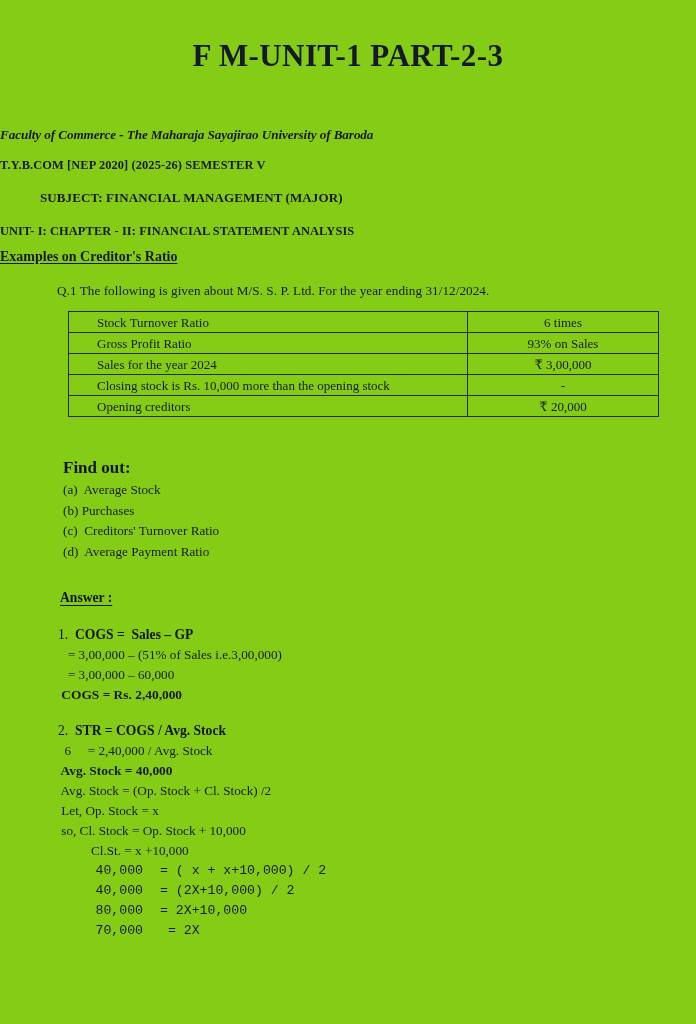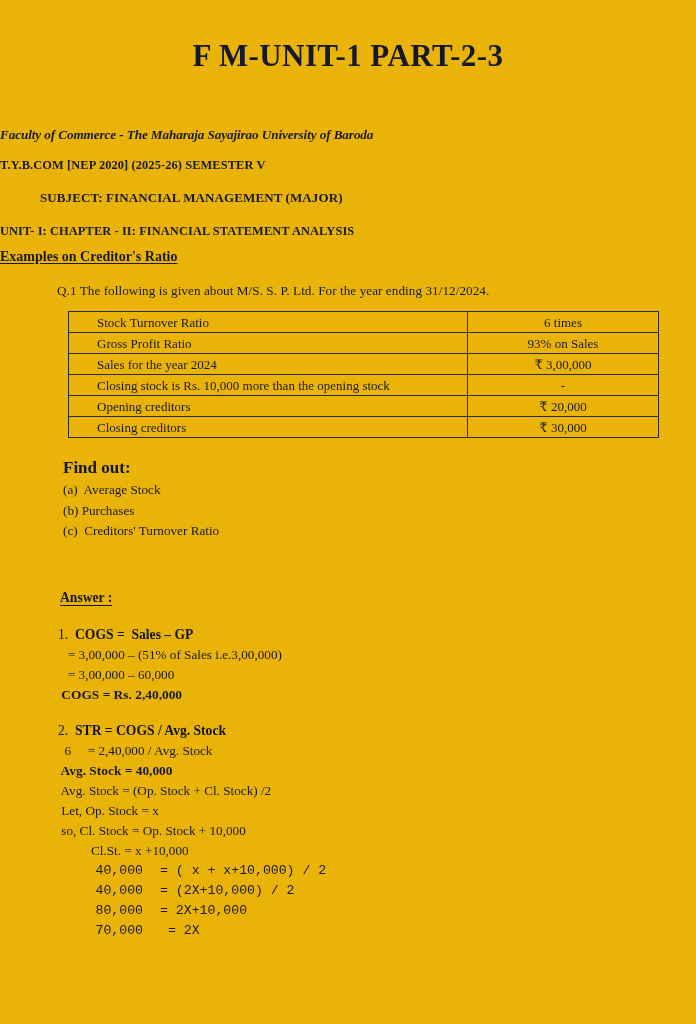--- a/index.html
+++ b/index.html
@@ -11,21 +11,21 @@
     width: 696px;
     height: 1024px;
     position: relative;
     font-family: "Liberation Serif", "DejaVu Serif", serif;
     color: #15151f;
     overflow: hidden;
   }
   .page {
     position: absolute;
     inset: 0;
-    background: #eab308;
+    background: #84cc16;
   }
 
   
   .doc-title {
     position: absolute;
     top: 38px;
     left: 0;
     width: 696px;
     text-align: center;
     font-size: 31px;
@@ -221,32 +221,29 @@
         <td class="val">₹ 3,00,000</td>
       </tr>
       <tr>
         <td class="lbl">Closing stock is Rs. 10,000 more than the opening stock</td>
         <td class="val">-</td>
       </tr>
       <tr>
         <td class="lbl">Opening creditors</td>
         <td class="val">₹ 20,000</td>
       </tr>
-      <tr>
-        <td class="lbl">Closing creditors</td>
-        <td class="val">₹ 30,000</td>
-      </tr>
     </tbody>
   </table>
 
   <div class="findout-title">Find out:</div>
   <div class="findout-list">
     <div class="findout-item">(a)  Average Stock</div>
     <div class="findout-item">(b) Purchases</div>
     <div class="findout-item">(c)  Creditors' Turnover Ratio</div>
+    <div class="findout-item">(d)  Average Payment Ratio</div>
   </div>
 
   <div class="answer-title"><span>Answer :</span></div>
 
   <div class="step step-1">
     <div class="step-head"><span class="num">1.</span>  <span class="txt">COGS =  Sales – GP</span></div>
     <div class="step-line">   = 3,00,000 – (51% of Sales i.e.3,00,000)</div>
     <div class="step-line">   = 3,00,000 – 60,000</div>
     <div class="step-line bold"> COGS = Rs. 2,40,000</div>
   </div>

